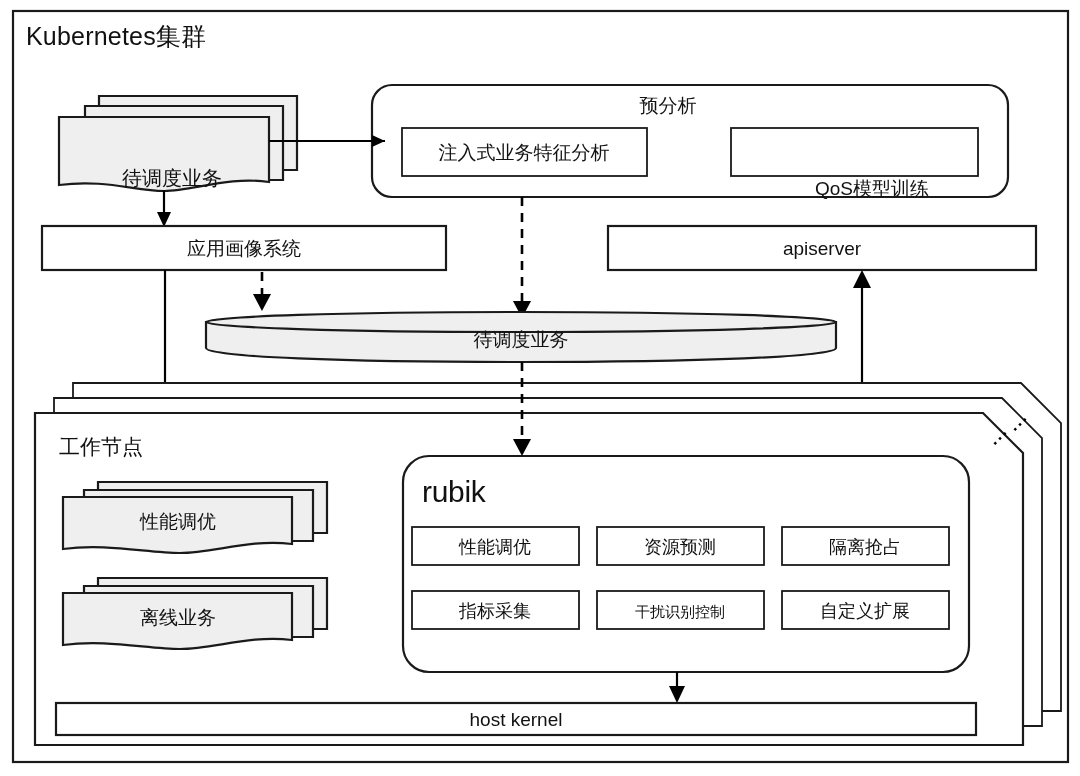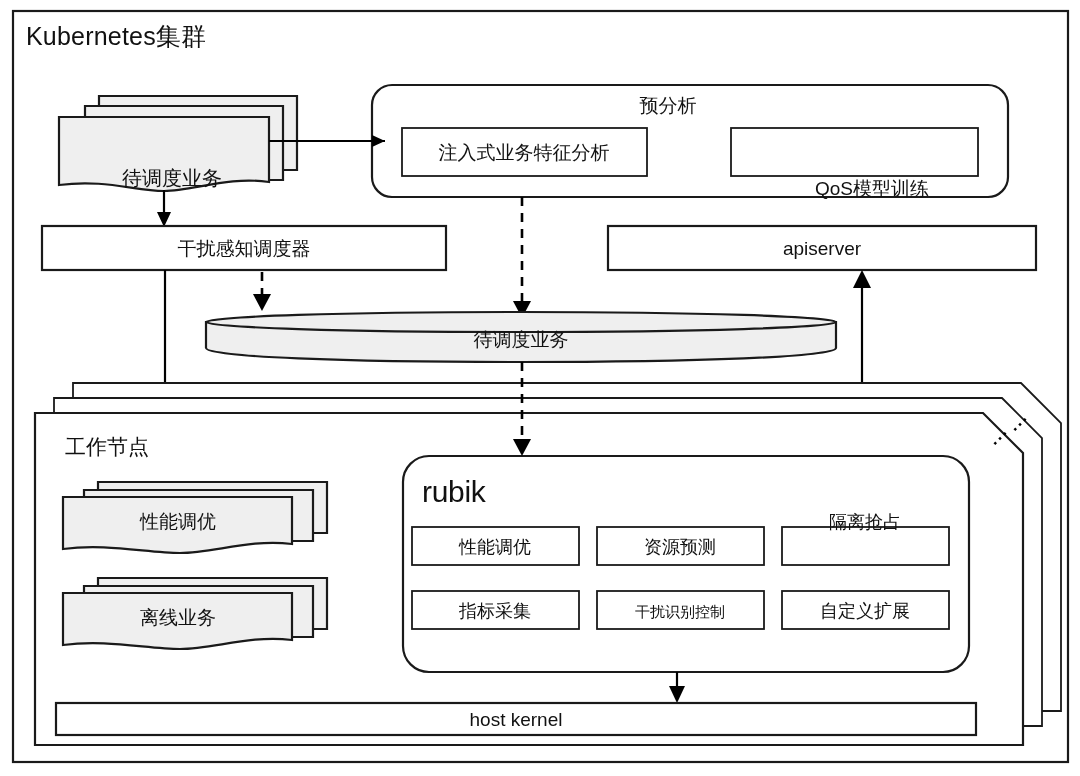--- a/index.html
+++ b/index.html
@@ -210,37 +210,37 @@
   <div class="lbl title-k8s" style="left:26px; top:24px;">Kubernetes集群</div>
 
   <div class="lbl txt-20 lbl-center" style="left:172px; top:144px;margin-top:34px;">待调度业务</div>
 
   <div class="lbl txt-19 lbl-center" style="left:668px; top:105px;">预分析</div>
 
   <div class="lbl txt-19 lbl-center" style="left:524px; top:152px;">注入式业务特征分析</div>
 
   <div class="lbl txt-19 lbl-center" style="left:872px; top:152px;margin-top:36px;">QoS模型训练</div>
 
-  <div class="lbl txt-19 lbl-center" style="left:244px; top:248px;">干扰感知调度器</div>
+  <div class="lbl txt-19 lbl-center" style="left:244px; top:248px;">应用画像系统</div>
 
   <div class="lbl txt-19 lbl-center" style="left:822px; top:248px;">apiserver</div>
 
   <div class="lbl txt-19 lbl-center" style="left:521px; top:339px;">待调度业务</div>
 
-  <div class="lbl title-node" style="left:65px; top:436px;">工作节点</div>
+  <div class="lbl title-node" style="left:59px; top:436px;">工作节点</div>
 
   <div class="lbl txt-19 lbl-center" style="left:178px; top:521px;">性能调优</div>
 
   <div class="lbl txt-19 lbl-center" style="left:178px; top:617px;">离线业务</div>
 
   <div class="lbl title-rubik" style="left:422px; top:477px;">rubik</div>
 
   <div class="lbl txt-18 lbl-center" style="left:495px; top:547px;">性能调优</div>
   <div class="lbl txt-18 lbl-center" style="left:680px; top:547px;">资源预测</div>
-  <div class="lbl txt-18 lbl-center" style="left:865px; top:522px;">隔离抢占</div>
+  <div class="lbl txt-18 lbl-center" style="left:865px; top:547px;">隔离抢占</div>
   <div class="lbl txt-18 lbl-center" style="left:495px; top:611px;">指标采集</div>
   <div class="lbl txt-17 lbl-center" style="left:680px; top:611px;">干扰识别控制</div>
   <div class="lbl txt-18 lbl-center" style="left:865px; top:611px;">自定义扩展</div>
 
   <div class="lbl txt-19 lbl-center" style="left:516px; top:719px;">host kernel</div>
 
   <div class="dots" style="left:988px; top:425px;">...</div>
   <div class="dots" style="left:1008px; top:411px;">...</div>
 
 </div>

